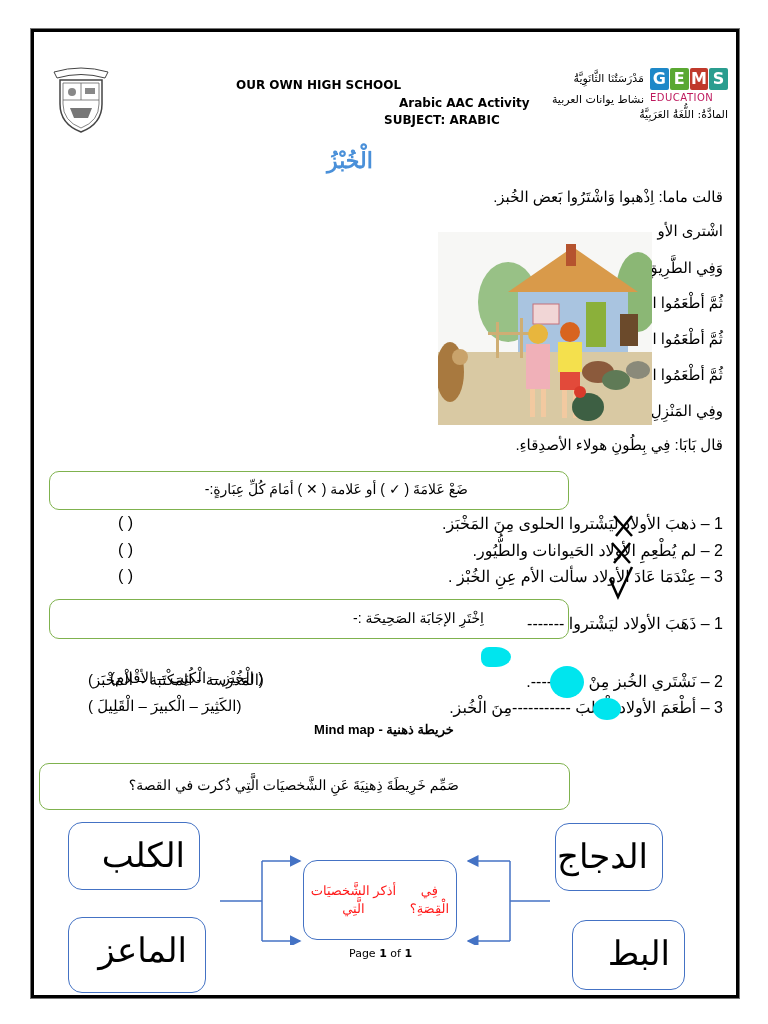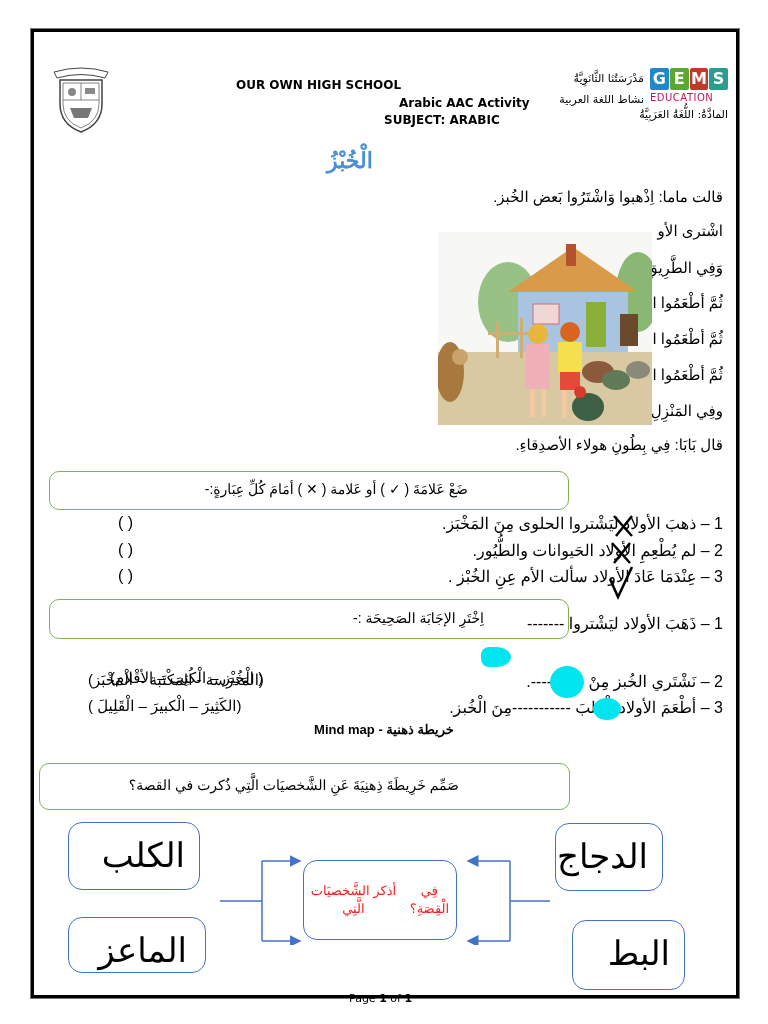--- a/index.html
+++ b/index.html
@@ -17,21 +17,21 @@
     .picture { left: 438px; top: 232px; width: 214px; height: 193px; overflow: hidden; background: linear-gradient(#f8f8f8, #e9f0e2); }
     .gbox { border: 1.5px solid #7fb24e; border-radius: 10px; box-sizing: border-box; }
     .gbox-text { position: absolute; right: 100px; direction: rtl; font-size: 14px; white-space: nowrap; }
     .q-line { right: 45px; direction: rtl; font-size: 16px; white-space: nowrap; }
     .paren { font-size: 16px; white-space: nowrap; letter-spacing: 0; }
     .choices { direction: rtl; font-size: 15px; white-space: nowrap; }
     .blob { background: #00e5ee; border-radius: 50%; }
     .mind-title { left: 0; width: 768px; top: 722px; text-align: center; font-weight: bold; font-size: 13px; direction: rtl; }
     .bbox { border: 1.5px solid #4472c4; border-radius: 14px; box-sizing: border-box; background: #fff; }
     .center-text { color: #ff1a1a; font-size: 13px; direction: rtl; text-align: center; line-height: 18px; }
-    .pageno { font-size: 11px; font-family: "DejaVu Sans", sans-serif; margin-top: 45px; }
+    .pageno { font-size: 11px; font-family: "DejaVu Sans", sans-serif; }
     .hw { font-family: "DejaVu Serif", serif; font-size: 34px; direction: rtl; white-space: nowrap; }
   </style>
 </head>
 <body>
 
 <div class="page-frame"></div>
 
 <div class="abs school-logo">
   <svg width="66" height="70" viewBox="0 0 66 70">
     <path d="M6 8 Q33 0 60 8 L57 14 Q33 7 9 14 Z" fill="#fff" stroke="#444" stroke-width="1"></path>
@@ -43,21 +43,21 @@
     <rect x="37" y="24" width="10" height="6" fill="#888"></rect>
     <path d="M22 44 L44 44 L40 54 L26 54 Z" fill="#777"></path>
   </svg>
 </div>
 
 <div class="abs hdr-en" style="left:236px; top:78px;">OUR OWN HIGH SCHOOL</div>
 <div class="abs hdr-en" style="left:399px; top:96px;">Arabic AAC Activity</div>
 <div class="abs hdr-en" style="left:384px; top:113px;">SUBJECT: ARABIC</div>
 
 <div class="abs hdr-ar" style="right:124px; top:72px;">مَدْرَسَتُنَا الثَّانَوِيَّةُ</div>
-<div class="abs hdr-ar" style="right:124px; top:93px;">نشاط اللغة العربية</div>
+<div class="abs hdr-ar" style="right:124px; top:93px;">نشاط يوانات العربية</div>
 <div class="abs hdr-ar" style="right:40px; top:108px;">المادَّةُ: اللُّغَةُ العَرَبِيَّةُ</div>
 
 <div class="abs gems">
   <span style="background:#1e88c8">G</span>
   <span style="background:#5aa832">E</span>
   <span style="background:#c0392b">M</span>
   <span style="background:#2a9d8f">S</span>
 </div>
 <div class="abs edu">EDUCATION</div>
 
@@ -180,21 +180,21 @@
 <div class="abs pageno" style="left:349px; top:947px;">
   <span>Page</span>
   <b>1</b>
   <span>of</span>
   <b>1</b>
 </div>
 
 <div class="abs bbox" style="left:68px; top:822px; width:132px; height:68px;">
   <div class="hw" style="position:absolute; right:14px; top:12px;">الكلب</div>
 </div>
-<div class="abs bbox" style="left:68px; top:917px; width:138px; height:56px;">
+<div class="abs bbox" style="left:68px; top:917px; width:138px; height:76px;">
   <div class="hw" style="position:absolute; right:18px; top:12px;">الماعز</div>
 </div>
 <div class="abs bbox" style="left:555px; top:823px; width:108px; height:68px;">
   <div class="hw" style="position:absolute; right:14px; top:12px;">الدجاج</div>
 </div>
 <div class="abs bbox" style="left:552px; top:920px; width:113px; height:70px;margin-left:20px;">
   <div class="hw" style="position:absolute; right:14px; top:12px;">البط</div>
 </div>
 
 </body></html>

